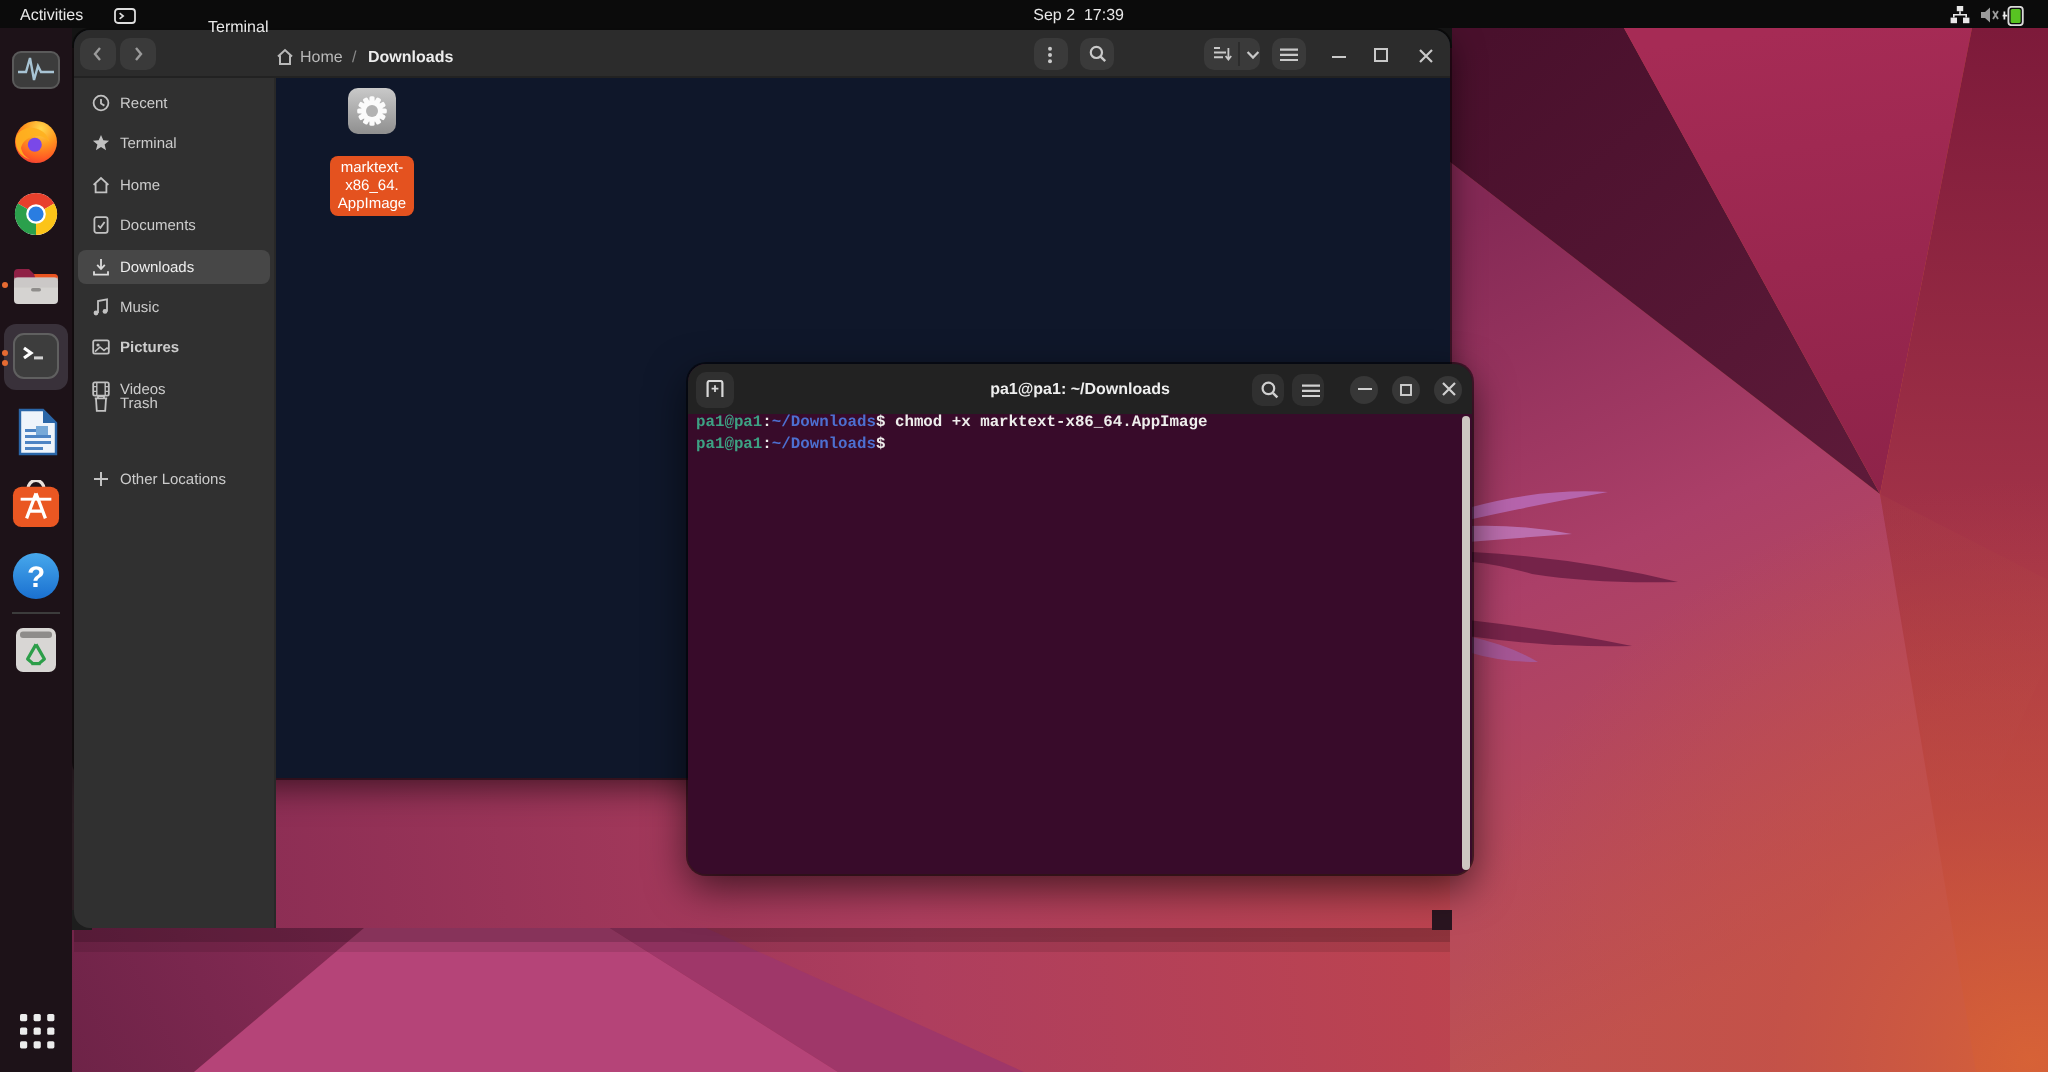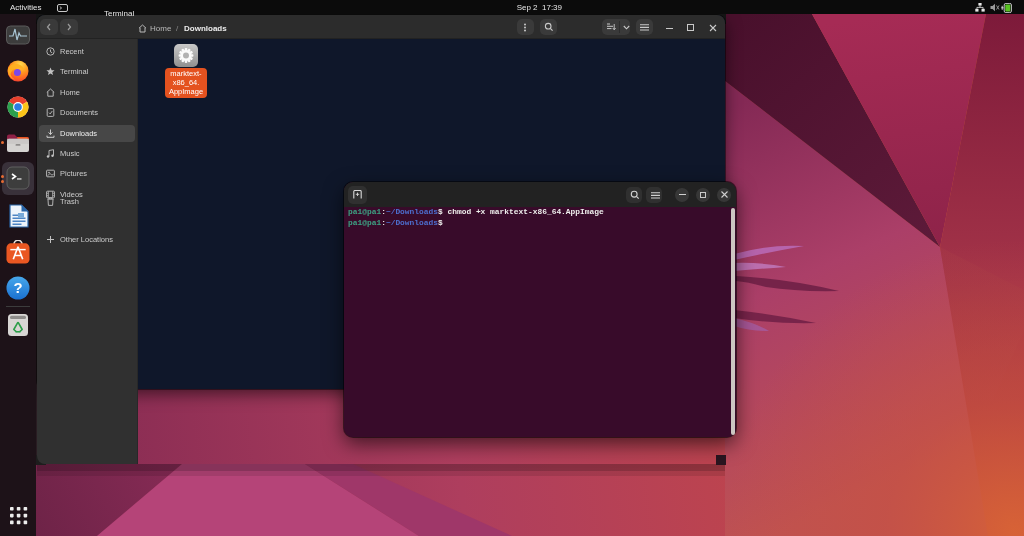--- a/index.html
+++ b/index.html
@@ -20,21 +20,21 @@
 #fside{position:absolute;left:0;top:24px;width:100px;height:425px;background:#303030;border-radius:0 0 0 8px;}
 #fsep{position:absolute;left:100px;top:24px;width:1px;height:425px;background:#282828;}
 .hbtn{position:absolute;top:4px;height:16px;background:#3a3a3a;border-radius:5px;}
 .srow{position:absolute;left:2px;width:96px;height:17px;color:#cccccc;font-size:7.5px;line-height:17px;}
 .srow .ic{position:absolute;left:7px;top:4px;width:9px;height:9px;}
 .srow .lb{position:absolute;left:21px;top:0px;}
 #fstatus{position:absolute;right:0;bottom:0;height:13px;background:#262626;border-radius:8px 0 8px 0;color:#d8d8d8;font-size:8px;line-height:13px;padding:0 6px 0 10px;}
 
 #fitem{position:absolute;left:128px;top:29px;width:42px;}
 #fgear{margin:0 auto;width:24px;height:23px;border-radius:5px;background:linear-gradient(#c9c9c9,#8f8f8f);}
-#flabel{margin-top:1px;background:#e4521f;border-radius:4px;color:#fff;font-size:7.5px;line-height:9.3px;text-align:center;padding:0.5px 0 1.5px 0;}
+#flabel{margin-top:11px;background:#e4521f;border-radius:4px;color:#fff;font-size:7.5px;line-height:9.3px;text-align:center;padding:0.5px 0 1.5px 0;}
 
 #term{position:absolute;left:344px;top:182px;width:392px;height:255px;border-radius:9px;z-index:20;
 box-shadow:0 7px 20px rgba(0,0,0,0.6), 0 0 0 1px rgba(0,0,0,0.5);background:#380b2a;}
 #thead{position:absolute;left:0;top:0;width:392px;height:25px;background:#222222;border-radius:9px 9px 0 0;}
 #ttitle{position:absolute;left:0;top:0;width:392px;height:25px;text-align:center;line-height:25px;color:#efefef;font-size:8px;font-weight:bold;}
 #tbody{position:absolute;left:0;top:25px;width:392px;height:230px;background:#380b2a;border-radius:0 0 9px 9px;font-family:"Liberation Mono",monospace;font-size:7.9px;line-height:10.6px;font-weight:bold;color:#eeeeec;}
 #tbody .pad{padding:0 0 0 4px;white-space:pre;}
 .g{color:#3da183;}
 .b{color:#4d6fd0;}
 #tscroll{position:absolute;right:1px;top:26px;width:4px;height:227px;background:#cdc7c2;border-radius:2px;}
@@ -345,21 +345,21 @@
     <span class="lb">Downloads</span>
   </div>
   <div class="srow" style="top:130px;">
     <svg class="ic" viewBox="0 0 9 9">
           <path d="M3,7.5 L3,1.5 L7.5,0.7 L7.5,6.7" fill="none" stroke="#c2c2c2" stroke-width="0.9"></path>
           <circle cx="2" cy="7.5" r="1.2" fill="#c2c2c2"></circle>
           <circle cx="6.5" cy="6.7" r="1.2" fill="#c2c2c2"></circle>
         </svg>
     <span class="lb">Music</span>
   </div>
-  <div class="srow" style="top:150px;">
+  <div class="srow" style="top:150px;font-weight:bold;">
     <svg class="ic" viewBox="0 0 9 9">
           <rect x="0.6" y="1.2" width="7.8" height="6.6" rx="0.8" fill="none" stroke="#c2c2c2" stroke-width="0.9"></rect>
           <circle cx="3" cy="3.5" r="0.8" fill="#c2c2c2"></circle>
           <path d="M1.5,6.8 L4,4.5 L6,6.2 L7.5,5 L8,5.5" fill="none" stroke="#c2c2c2" stroke-width="0.8"></path>
         </svg>
     <span class="lb">Pictures</span>
   </div>
   <div class="srow" style="top:170.5px;">
     <svg class="ic" viewBox="0 0 9 9">
           <rect x="0.6" y="1.2" width="7.8" height="6.6" rx="0.8" fill="none" stroke="#c2c2c2" stroke-width="0.9"></rect>
@@ -396,20 +396,21 @@
             </g>
             <circle cx="12" cy="11.5" r="3" fill="#b2b2b2"></circle>
           </svg>
     </div>
     <div id="flabel">marktext-<br>x86_64.<br>AppImage</div>
   </div>
 </div>
 
 <div id="term">
   <div id="thead"></div>
+  <div id="ttitle">pa1@pa1: ~/Downloads</div>
   <span class="tbtn" style="left:4px;width:19px;height:18px;top:3.5px;"></span>
   <svg style="position:absolute;left:9px;top:8px" width="9" height="9" viewBox="0 0 9 9">
         <path d="M0.8,8.5 L0.8,1.5 a1,1 0 0 1 1,-1 L7.2,0.5 a1,1 0 0 1 1,1 L8.2,8.5" fill="none" stroke="#d8d8d8" stroke-width="1.1"></path>
         <path d="M4.5,2.6 L4.5,6 M2.8,4.3 L6.2,4.3" stroke="#d8d8d8" stroke-width="0.9"></path>
       </svg>
   <span class="tbtn" style="left:282px;"></span>
   <svg style="position:absolute;left:286px;top:8px" width="10" height="10" viewBox="0 0 10 10">
         <circle cx="4.2" cy="4.2" r="2.9" fill="none" stroke="#d0d0d0" stroke-width="1.1"></circle>
         <path d="M6.4,6.4 L8.7,8.7" stroke="#d0d0d0" stroke-width="1.2"></path>
       </svg>

